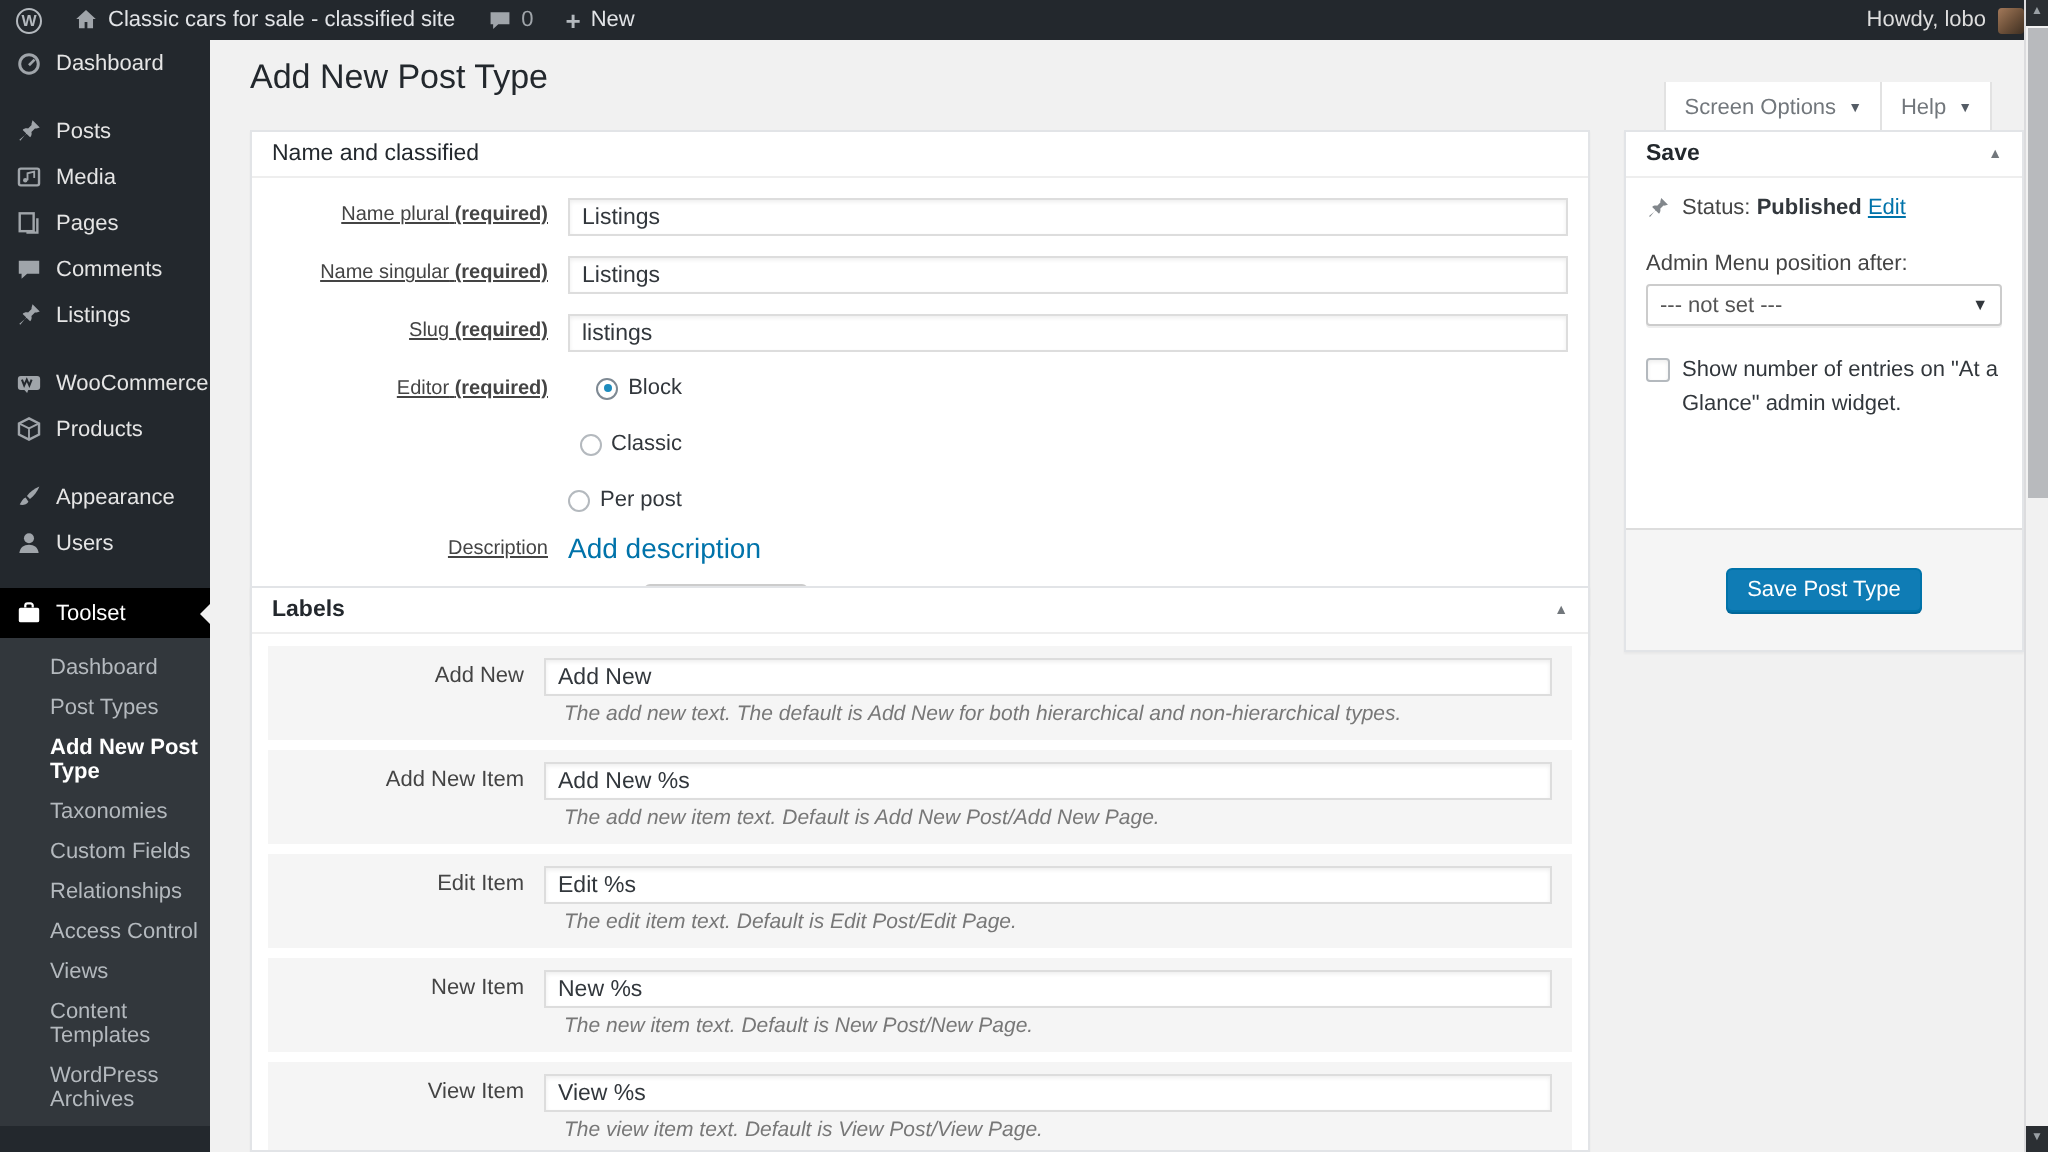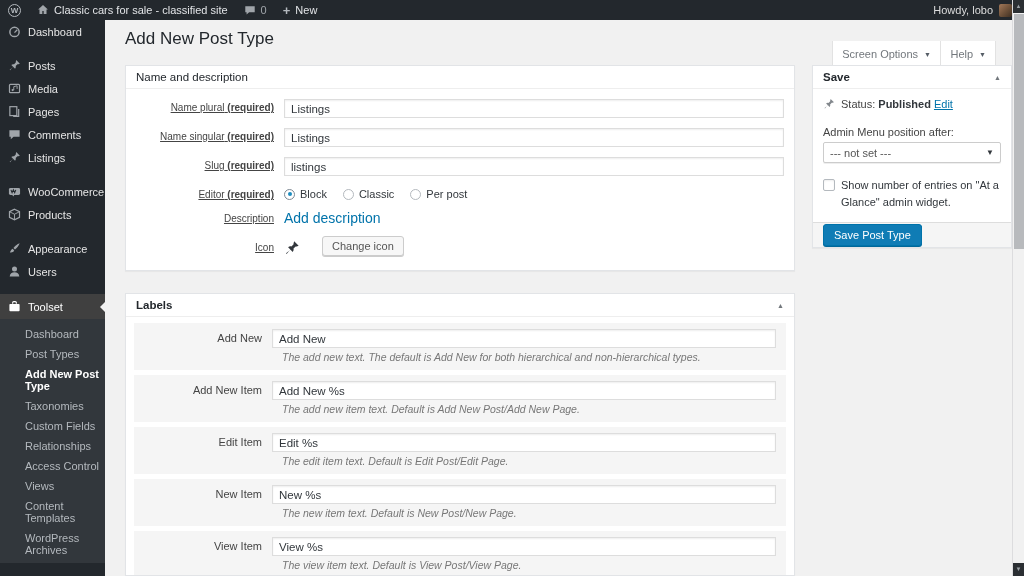--- a/index.html
+++ b/index.html
@@ -17,21 +17,21 @@
     background:linear-gradient(135deg,#a3795a 0%,#6b4f38 55%,#3e2f22 100%); }
   .wp-ring { width:13px; height:13px; border:1.3px solid #b4b9be; border-radius:50%;
     display:flex; align-items:center; justify-content:center; font-size:8px; color:#b4b9be; font-weight:bold; }
 
   
   .sidebar { position:absolute; top:20px; left:0; width:105px; height:556px; background:#23282d;
     font-size:11px; overflow:hidden; }
   .menu-item { display:flex; align-items:center; gap:7px; padding:5px 4px 5px 8px; color:#e5e5e5; cursor:pointer; }
   .menu-item svg { flex:none; }
   .gap-top { margin-top:11px;text-align:right; }
-  .menu-item.active-parent { background:#404040; color:#fff; position:relative; padding-top:6px; padding-bottom:6px; }
+  .menu-item.active-parent { background:#000000; color:#fff; position:relative; padding-top:6px; padding-bottom:6px; }
   .menu-item.active-parent::after { content:""; position:absolute; right:-1px; top:50%; margin-top:-6px;
     border:6px solid transparent; border-right-color:#f1f1f1; }
   .submenu { background:#32373c; padding:5px 0 3px; }
   .submenu-item { padding:4px 4px 4px 25px; color:#b4b9be; cursor:pointer; }
   .submenu-item.current { color:#fff; font-weight:bold; }
 
   
   .content { position:absolute; left:105px; top:20px; width:907px; height:556px; background:#f1f1f1; }
   .top-tab { position:absolute; top:0; height:27px; background:#fff; border:1px solid #e2e2e2; border-top:none;
     border-radius:0 0 3px 3px; color:#72777c; font-size:11px; display:flex; align-items:center; gap:6px;
@@ -49,21 +49,21 @@
   
   .panel-name { position:absolute; left:20px; top:45px; width:670px; }
   .panel-name .panel-body { padding:10px 10px 12px; }
   .frow { display:flex; align-items:flex-start; margin-bottom:10px; }
   .frow:last-child { margin-bottom:2px; }
   .flabel { width:148px; flex:none; text-align:right; padding:3px 10px 0 0; font-size:10px; color:#444;text-decoration:underline; }
   .flabel b { font-weight:bold; }
   input.txt { flex:1; height:19px; border:1px solid #ddd; background:#fff; border-radius:0;
     box-shadow:inset 0 1px 2px rgba(0,0,0,.07); font-size:11.5px; padding:1px 6px; color:#32373c;
     font-family:"Liberation Sans",sans-serif; outline:none; }
-  .radio-group { display:flex; align-items:flex-end; gap:16px; padding-top:2px; font-size:11px; color:#32373c; }
+  .radio-group { display:flex; align-items:flex-end; gap:16px; padding-top:2px; font-size:11px; color:#32373c;flex-direction:column; }
   .radio { display:flex; align-items:center; gap:5px; cursor:pointer; }
   .rdot { width:11px; height:11px; border:1px solid #b4b9be; border-radius:50%; background:#fff; position:relative; flex:none; }
   .rdot.sel { border-color:#7e8993; }
   .rdot.sel::after { content:""; position:absolute; left:2.5px; top:2.5px; width:4px; height:4px;
     border-radius:50%; background:#1e8cbe; }
   a.blue-link { color:#0073aa; font-size:14px; text-decoration:none; cursor:pointer; }
   .icon-row-inner { display:flex; align-items:flex-end; gap:22px; }
   .btn-secondary { background:#f7f7f7; border:1px solid #ccc; border-radius:3px; box-shadow:0 1px 0 #ccc;
     color:#555; font-size:11px; padding:3px 9px; cursor:pointer; font-family:"Liberation Sans",sans-serif; }
 
@@ -82,21 +82,21 @@
   .status-row b { color:#32373c; }
   a.edit-link { color:#0073aa; text-decoration:underline; cursor:pointer;margin-top:36px; }
   .sel-label { margin-bottom:4px; color:#444; }
   .select { display:flex; align-items:center; justify-content:space-between; border:1px solid #ccc;
     background:#fff; height:21px; padding:0 6px; font-size:11px; color:#555; cursor:pointer; margin-bottom:14px;
     box-shadow:0 1px 0 #eee; border-radius:2px; }
   .select .tri { font-size:8px; color:#32373c; }
   .check-row { display:flex; gap:6px; line-height:1.5; color:#32373c; }
   .checkbox { width:12px; height:12px; border:1px solid #b4b9be; border-radius:2px; background:#fff;
     flex:none; margin-top:2px; cursor:pointer; box-shadow:inset 0 1px 2px rgba(0,0,0,.07); }
-  .save-footer { border-top:1px solid #ddd; background:#f5f5f5; padding:1px 10px; display:flex; justify-content:flex-start; }
+  .save-footer { border-top:1px solid #ddd; background:#f5f5f5; padding:19px 10px; display:flex; justify-content:center;margin-top:42px; }
   .btn-primary { background:#0f7cb5; border:1px solid #0073aa; box-shadow:0 1px 0 #006799; color:#fff;
     font-size:11px; padding:4px 10px; border-radius:3px; cursor:pointer; font-family:"Liberation Sans",sans-serif; }
 
   
   .scrollbar { position:absolute; right:0; top:0; width:12px; height:576px; background:#f1f1f1;
     border-left:1px solid #dcdcde; z-index:30; }
   .sb-btn { height:13px; background:#2b2f33; color:#9aa0a5; font-size:6px; text-align:center; line-height:13px; cursor:pointer; }
   .sb-down { position:absolute; bottom:0; left:0; right:0; }
   .sb-thumb { position:absolute; top:14px; left:1px; width:10px; height:235px; background:#b8babd; cursor:pointer; }
 
@@ -233,21 +233,21 @@
   </div>
   <div class="top-tab tab-help">
     <span>Help</span>
     <span class="tri">▼</span>
   </div>
 
   <h1 class="page-title">Add New Post Type</h1>
 
   <div class="panel panel-name">
     <div class="panel-head">
-      <span>Name and description</span>
+      <span>Name and classified</span>
     </div>
     <div class="panel-body">
       <div class="frow">
         <div class="flabel"><span>Name plural</span> <b>(required)</b></div>
         <input class="txt" type="text" value="Listings" style="">
       </div>
       <div class="frow">
         <div class="flabel"><span>Name singular</span> <b>(required)</b></div>
         <input class="txt" type="text" value="Listings" style="">
       </div>

